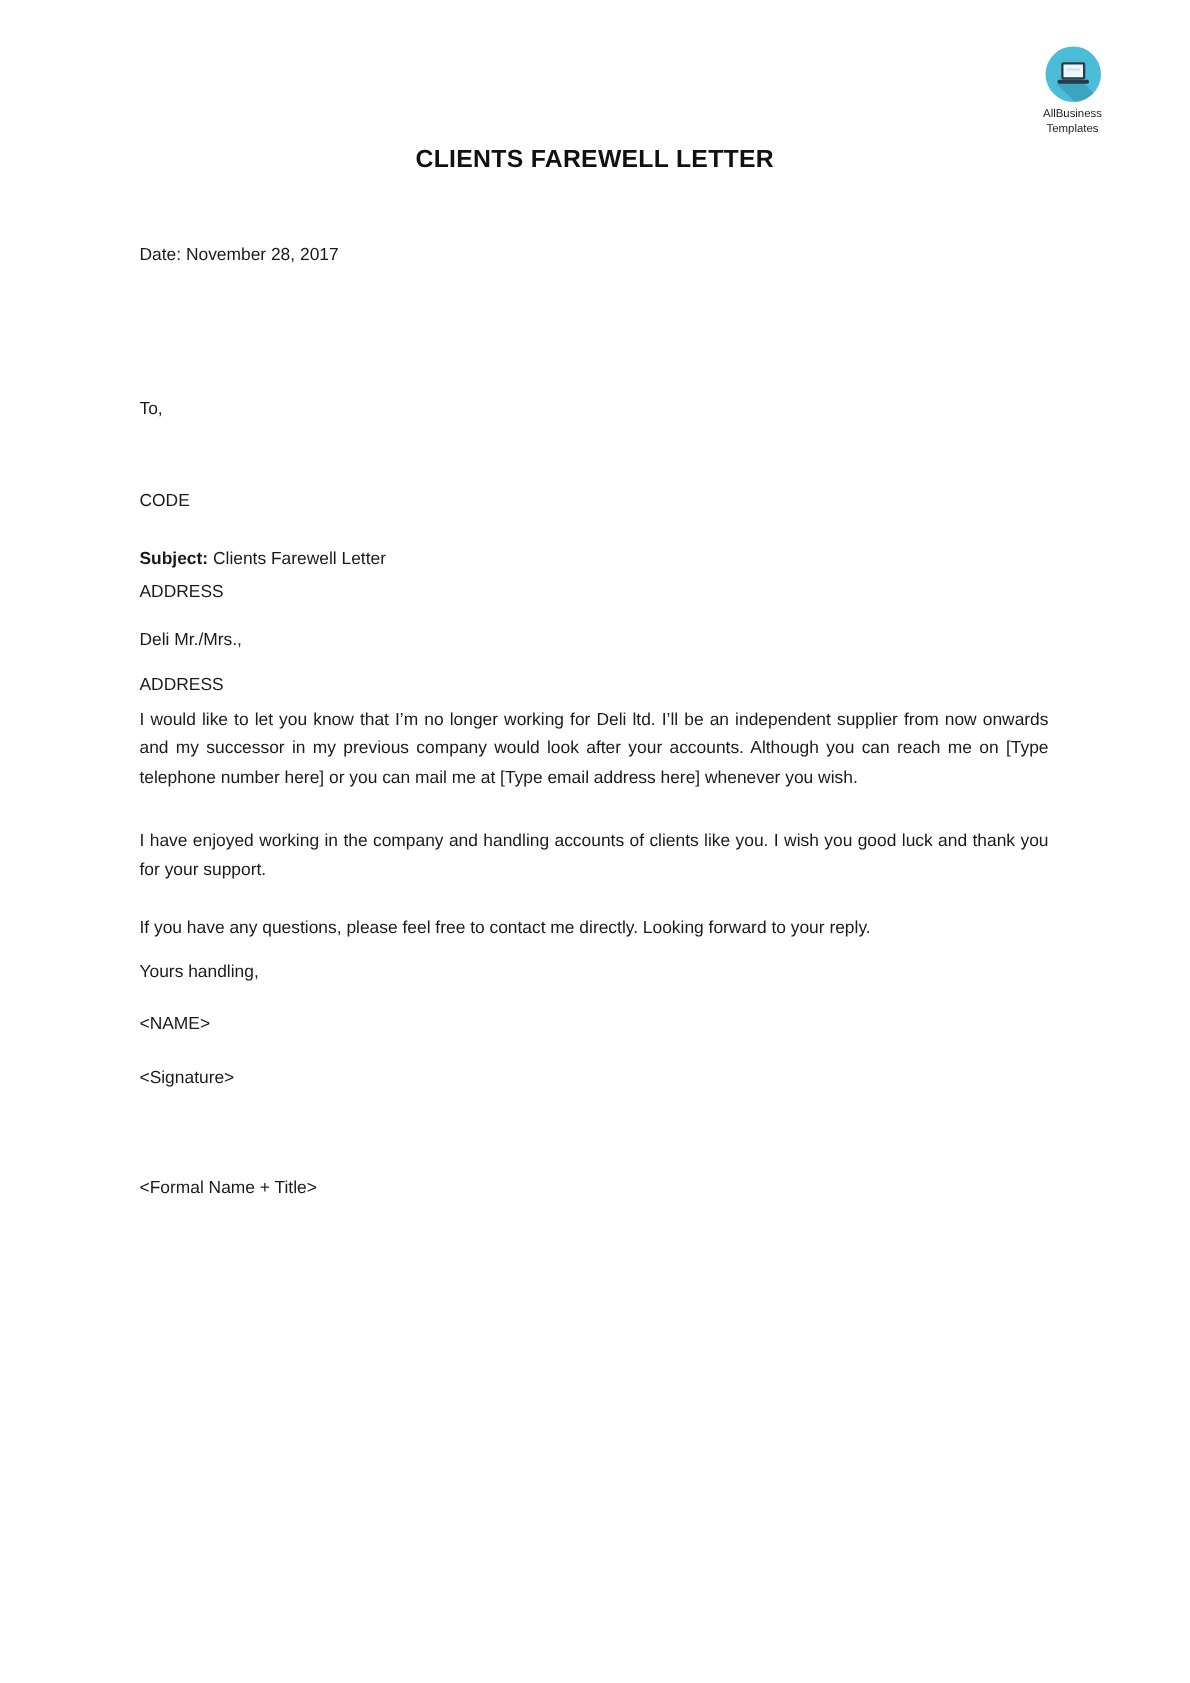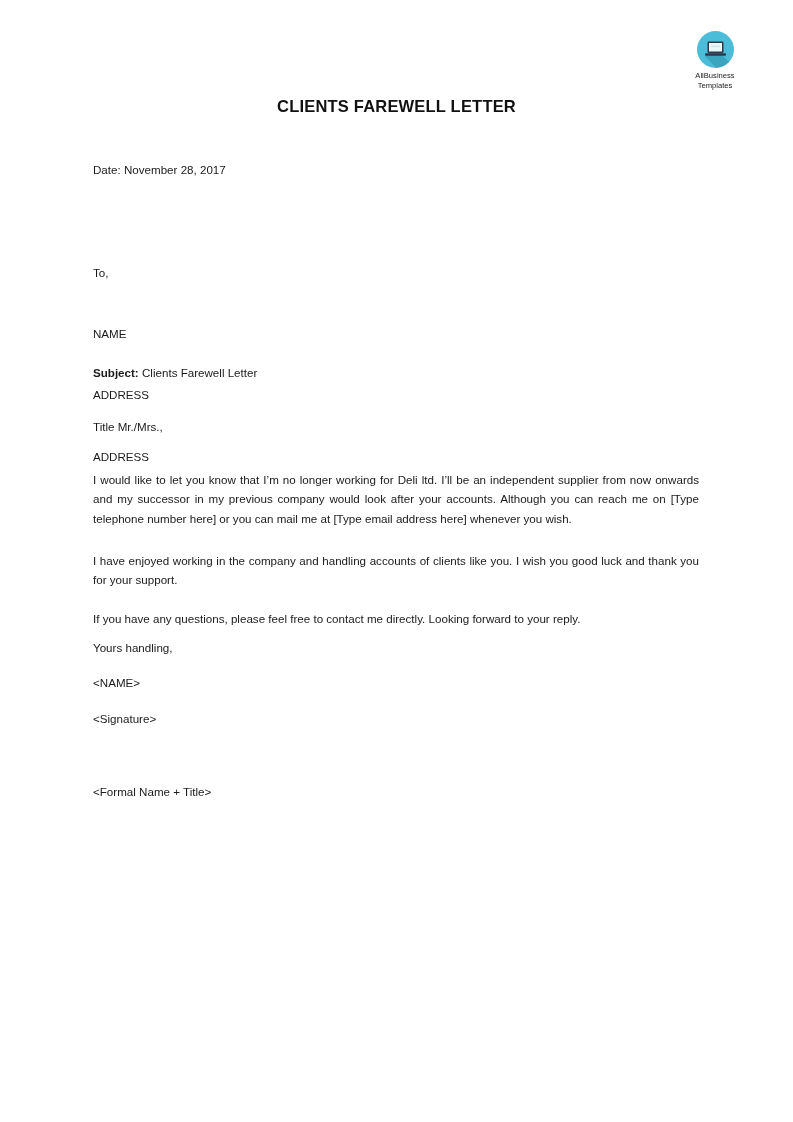--- a/index.html
+++ b/index.html
@@ -148,31 +148,31 @@
   </div>
 
   <div class="doc-title">CLIENTS FAREWELL LETTER</div>
 
   <div class="content date-line">
     <div class="line">Date: November 28, 2017</div>
   </div>
 
   <div class="content address-block">
     <div class="line">To,</div>
-    <div class="line">NAME</div>
+    <div class="line">CODE</div>
     <div class="line">ADDRESS</div>
     <div class="line">ADDRESS</div>
   </div>
 
   <div class="content subject-line">
     <div class="line"><b>Subject:</b> <span>Clients Farewell Letter</span></div>
   </div>
 
   <div class="content salutation">
-    <div class="line">Title Mr./Mrs.,</div>
+    <div class="line">Deli Mr./Mrs.,</div>
   </div>
 
   <div class="content para para-1">I would like to let you know that I’m no longer working for Deli ltd. I’ll be an independent supplier from now onwards and my successor in my previous company would look after your accounts. Although you can reach me on [Type telephone number here] or you can mail me at [Type email address here] whenever you wish.</div>
   <div class="content para para-2">I have enjoyed working in the company and handling accounts of clients like you. I wish you good luck and thank you for your support.</div>
   <div class="content para para-3">If you have any questions, please feel free to contact me directly. Looking forward to your reply.</div>
 
   <div class="content closing">
     <div class="line">Yours handling,</div>
   </div>
   <div class="content sig-name">

